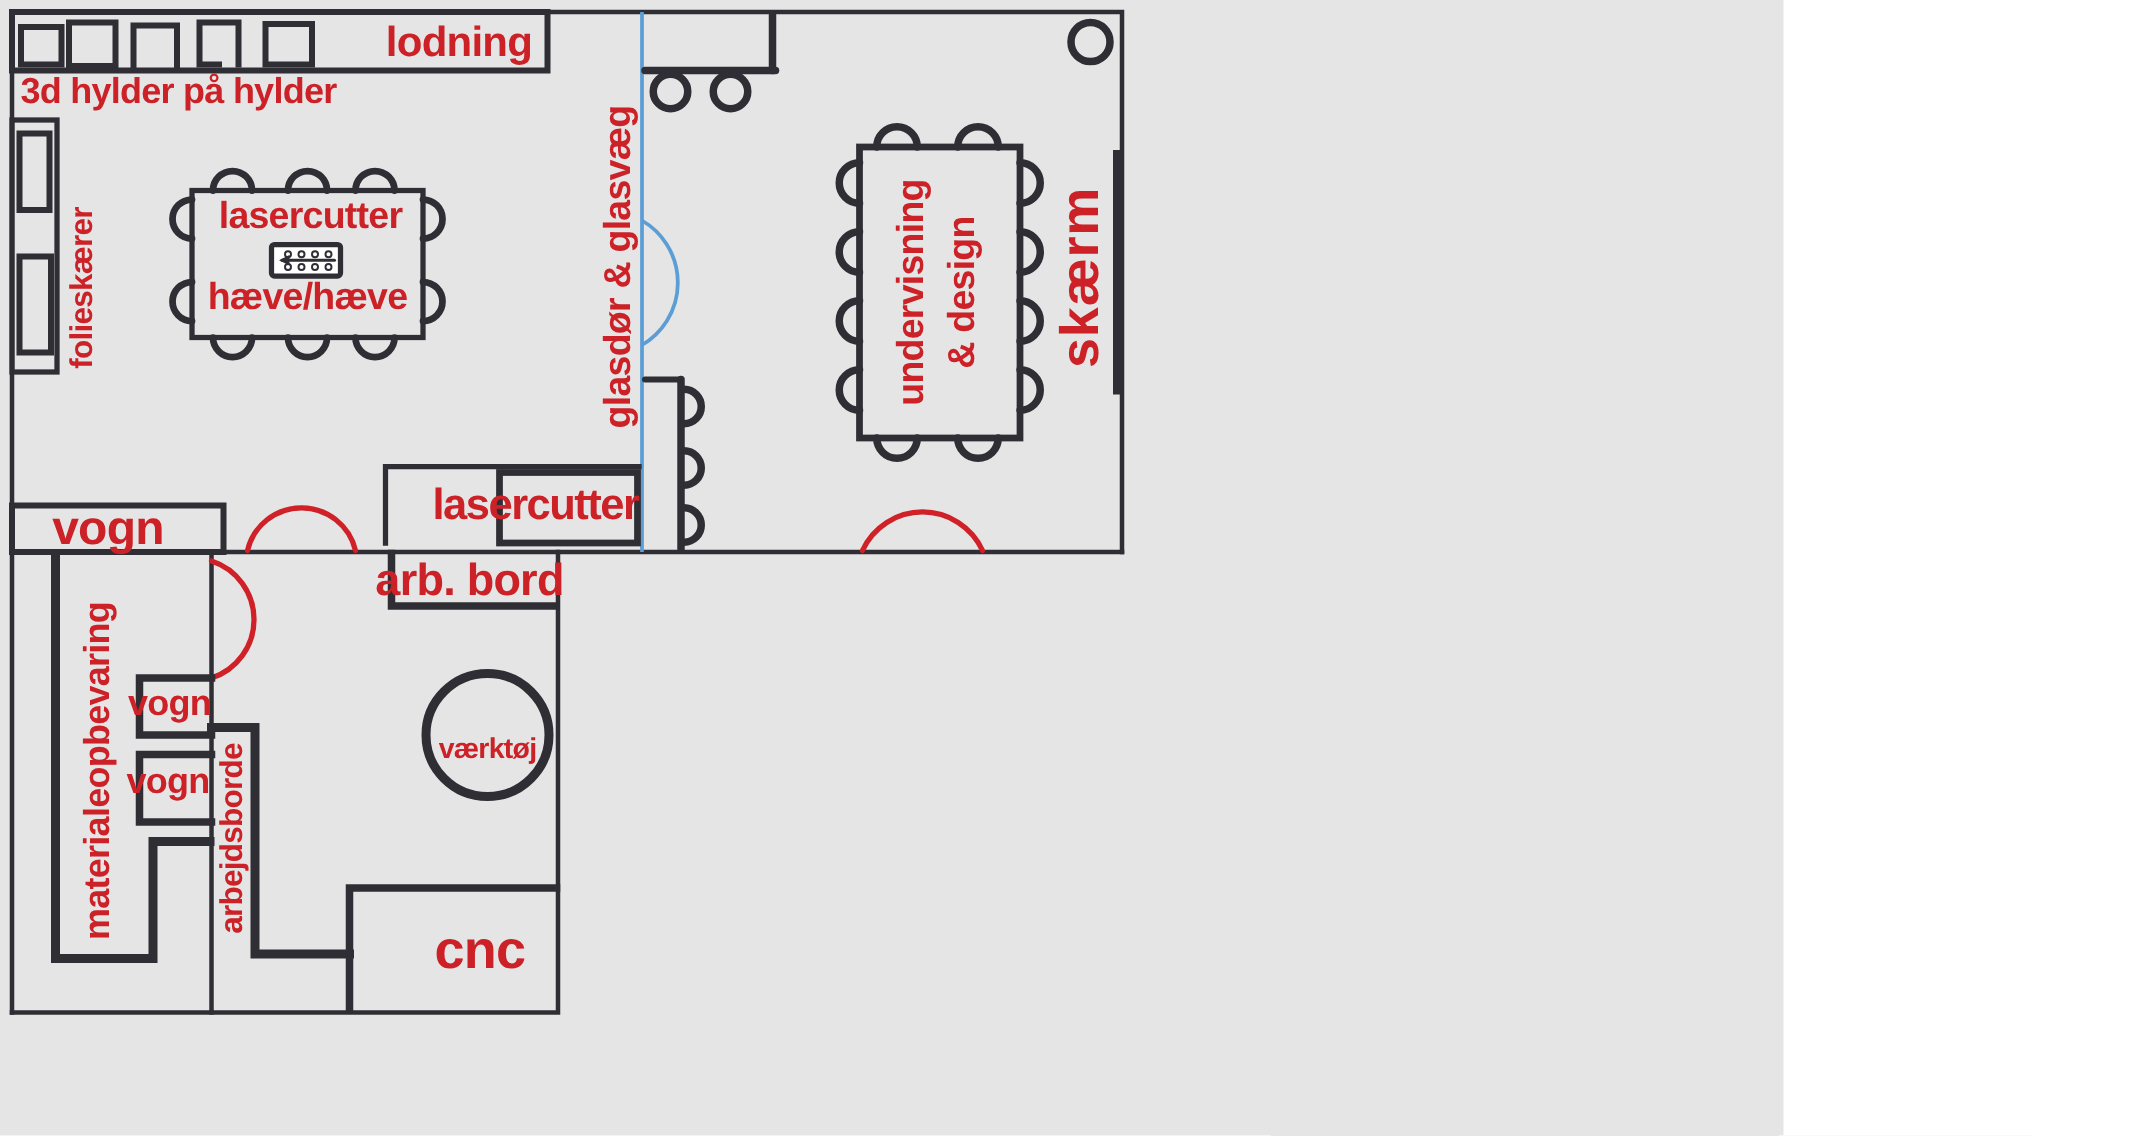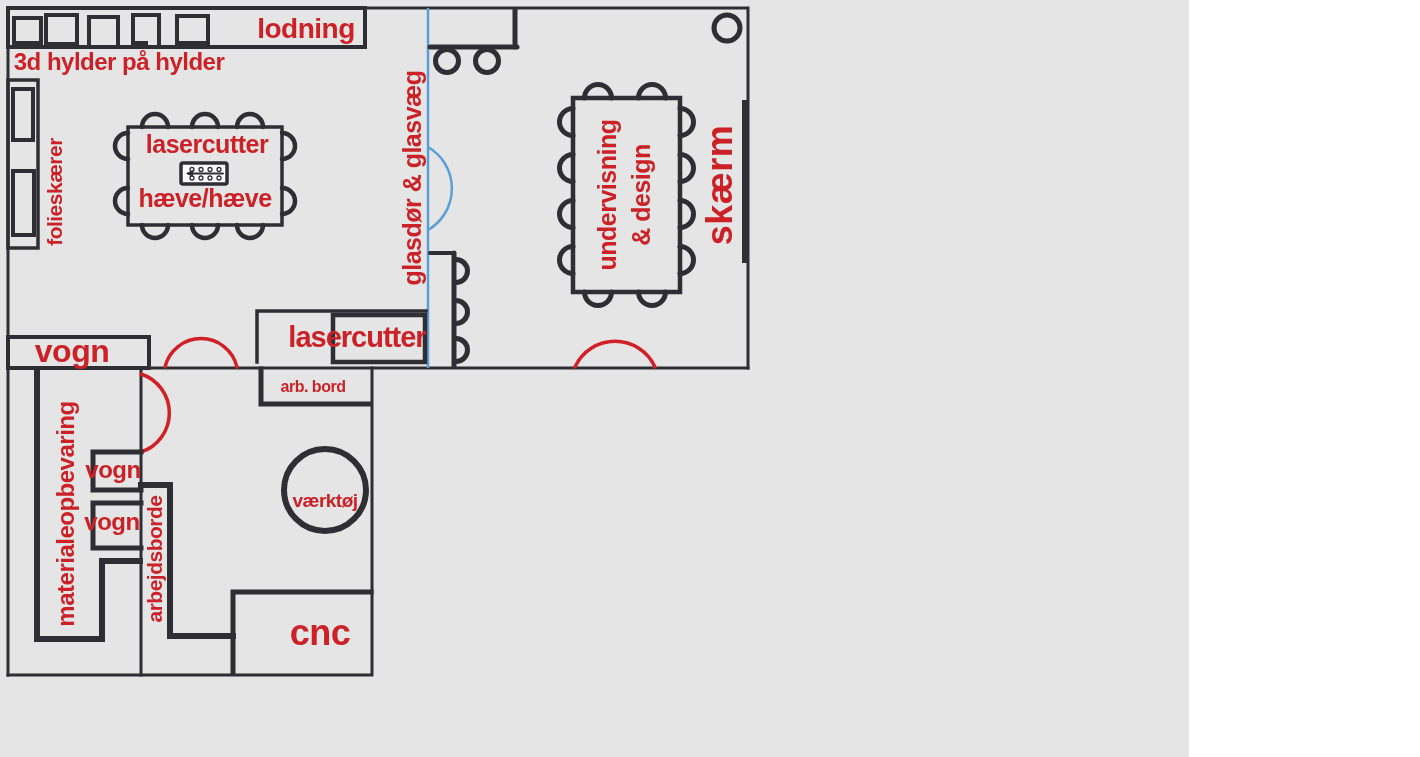--- a/index.html
+++ b/index.html
@@ -165,21 +165,21 @@
 
   <div class="lbl v two" style="left:625px; top:195px; font-size:25px;">
     <div>undervisning</div>
     <div>&amp; design</div>
   </div>
 
   <div class="lbl v" style="left:720px; top:185px; font-size:36px; letter-spacing:0.5px;">skærm</div>
 
   <div class="lbl" style="left:357px; top:338px; font-size:29px; letter-spacing:-1px;">lasercutter</div>
 
-  <div class="lbl" style="left:313px; top:387px; font-size:16px;">arb. bord</div>
+  <div class="lbl" style="left:313px; top:387px; font-size:30px;">arb. bord</div>
 
   <div class="lbl" style="left:72px; top:352px; font-size:32px;">vogn</div>
 
   <div class="lbl v" style="left:66px; top:514px; font-size:24px;">materialeopbevaring</div>
 
   <div class="lbl" style="left:113px; top:470px; font-size:24px;">vogn</div>
 
   <div class="lbl" style="left:112px; top:522px; font-size:24px;">vogn</div>
 
   <div class="lbl v" style="left:155px; top:559px; font-size:21px;">arbejdsborde</div>

